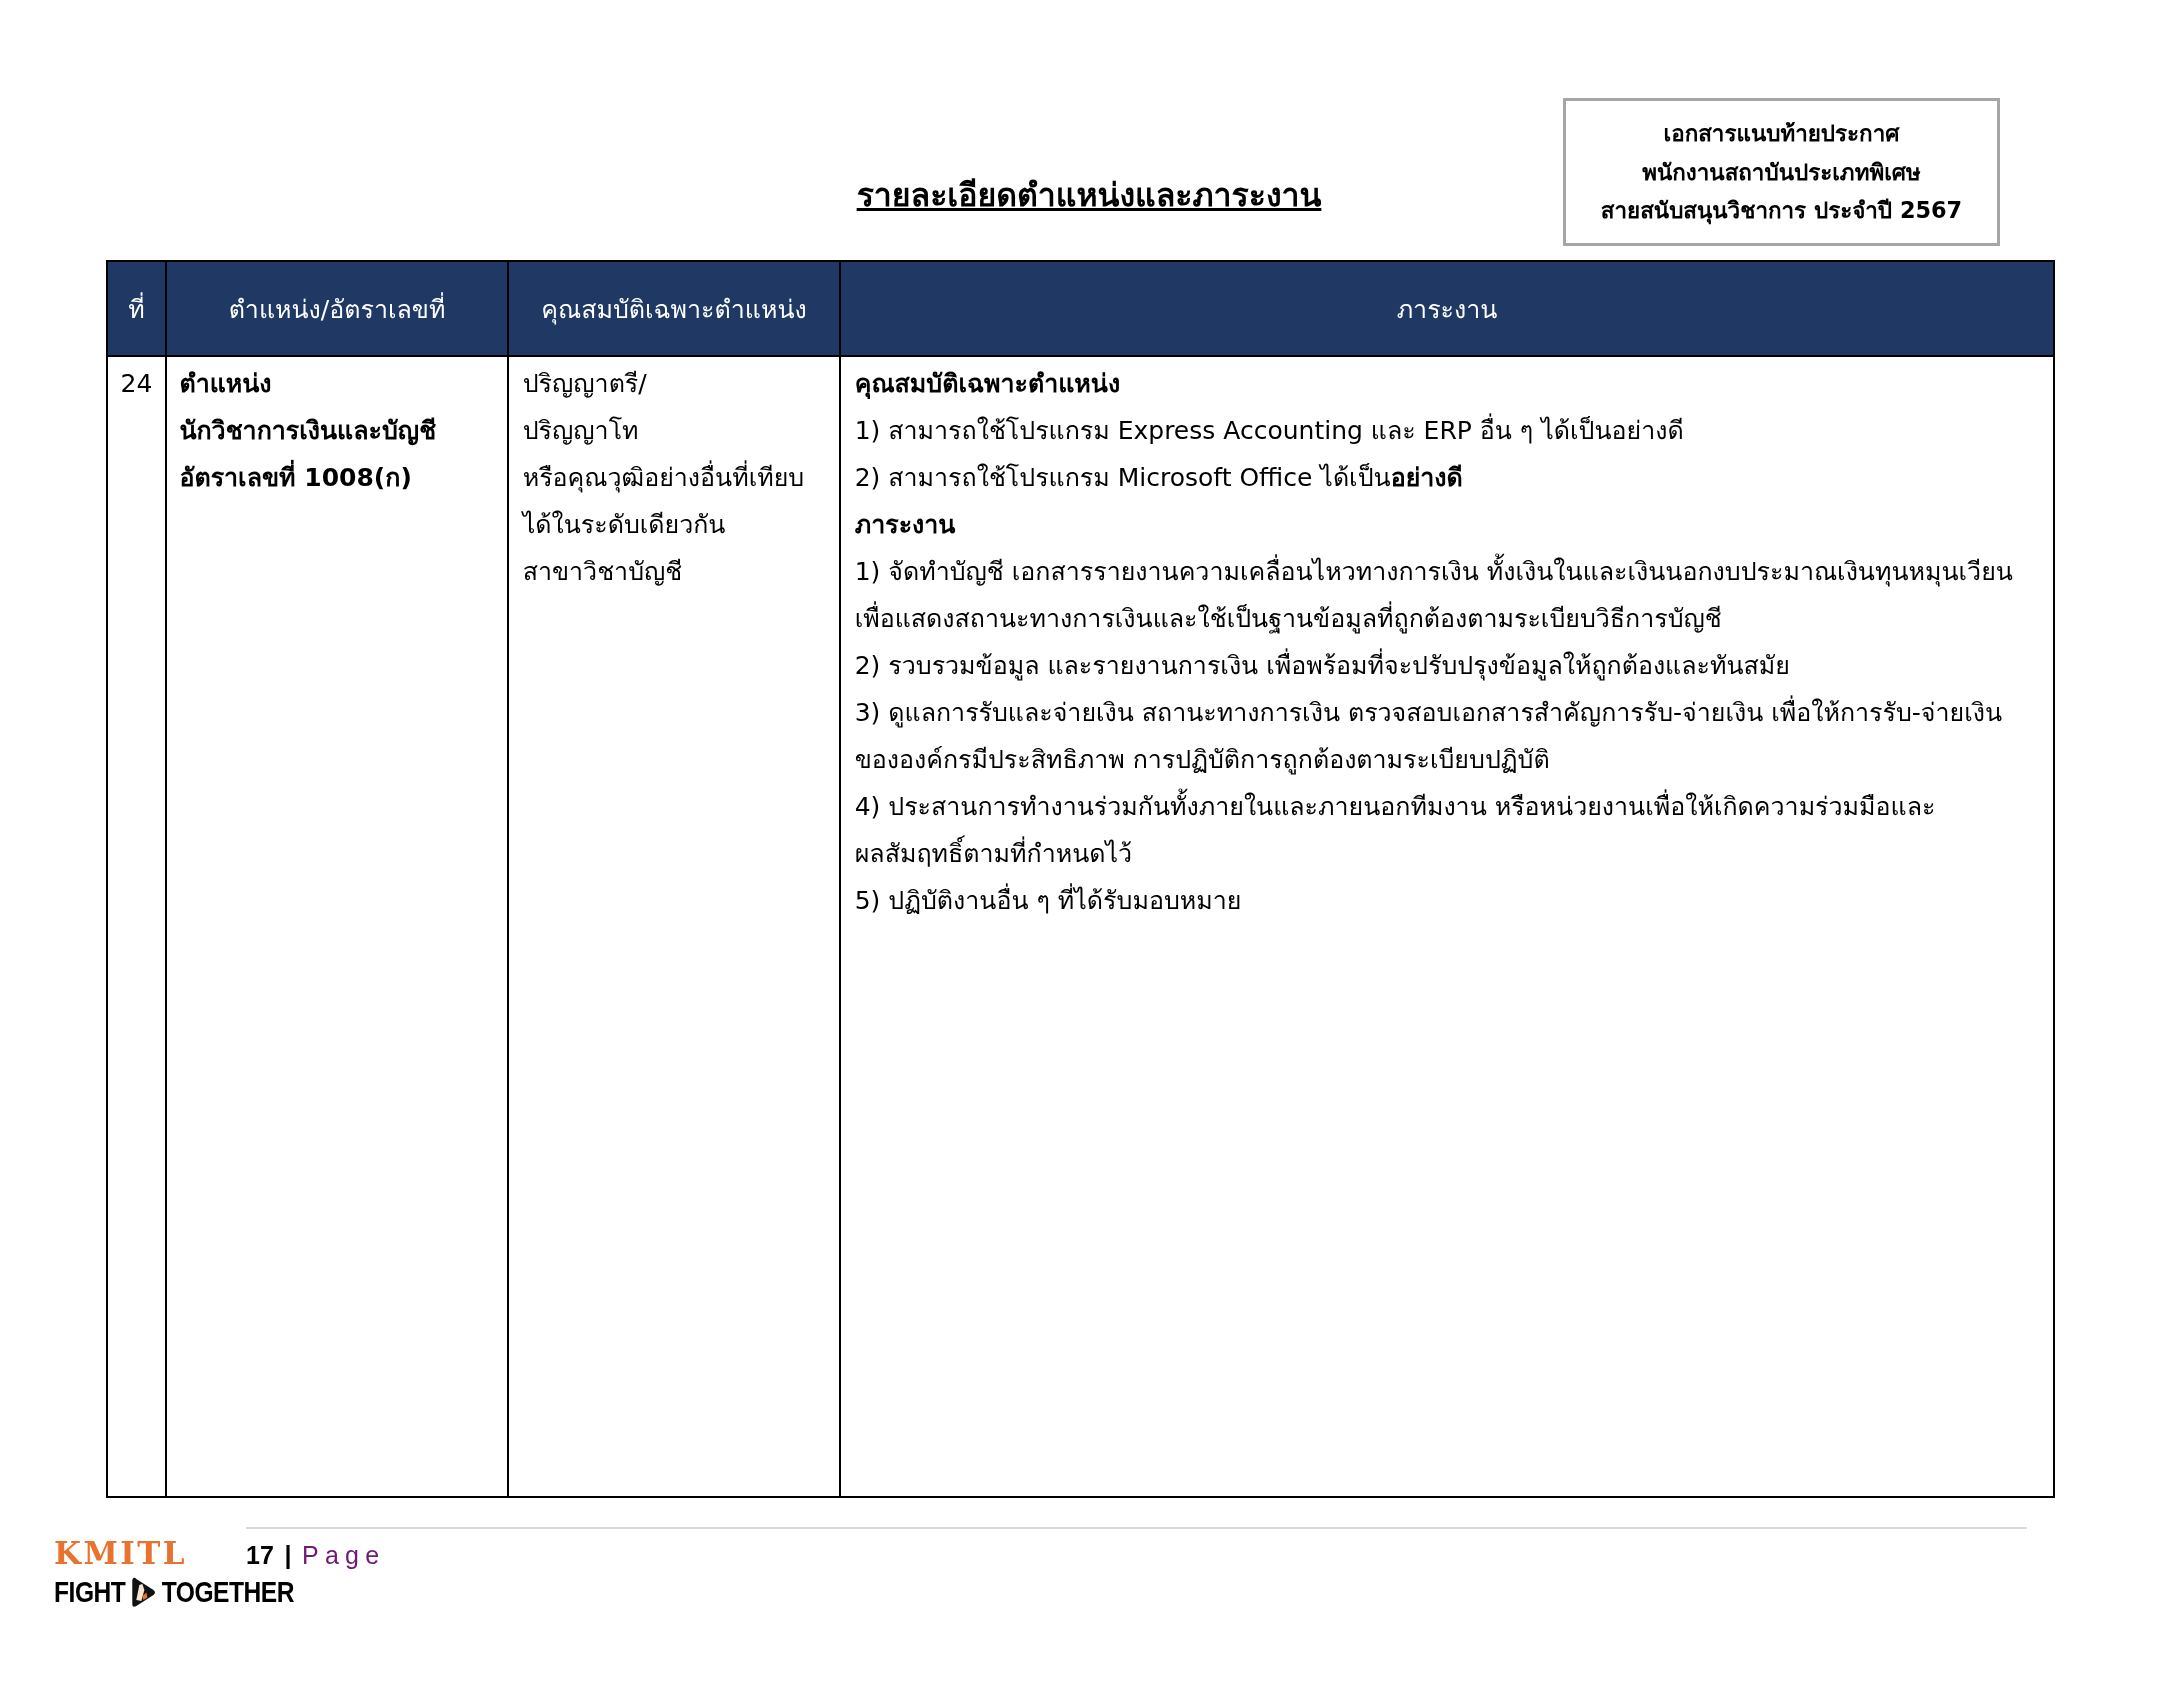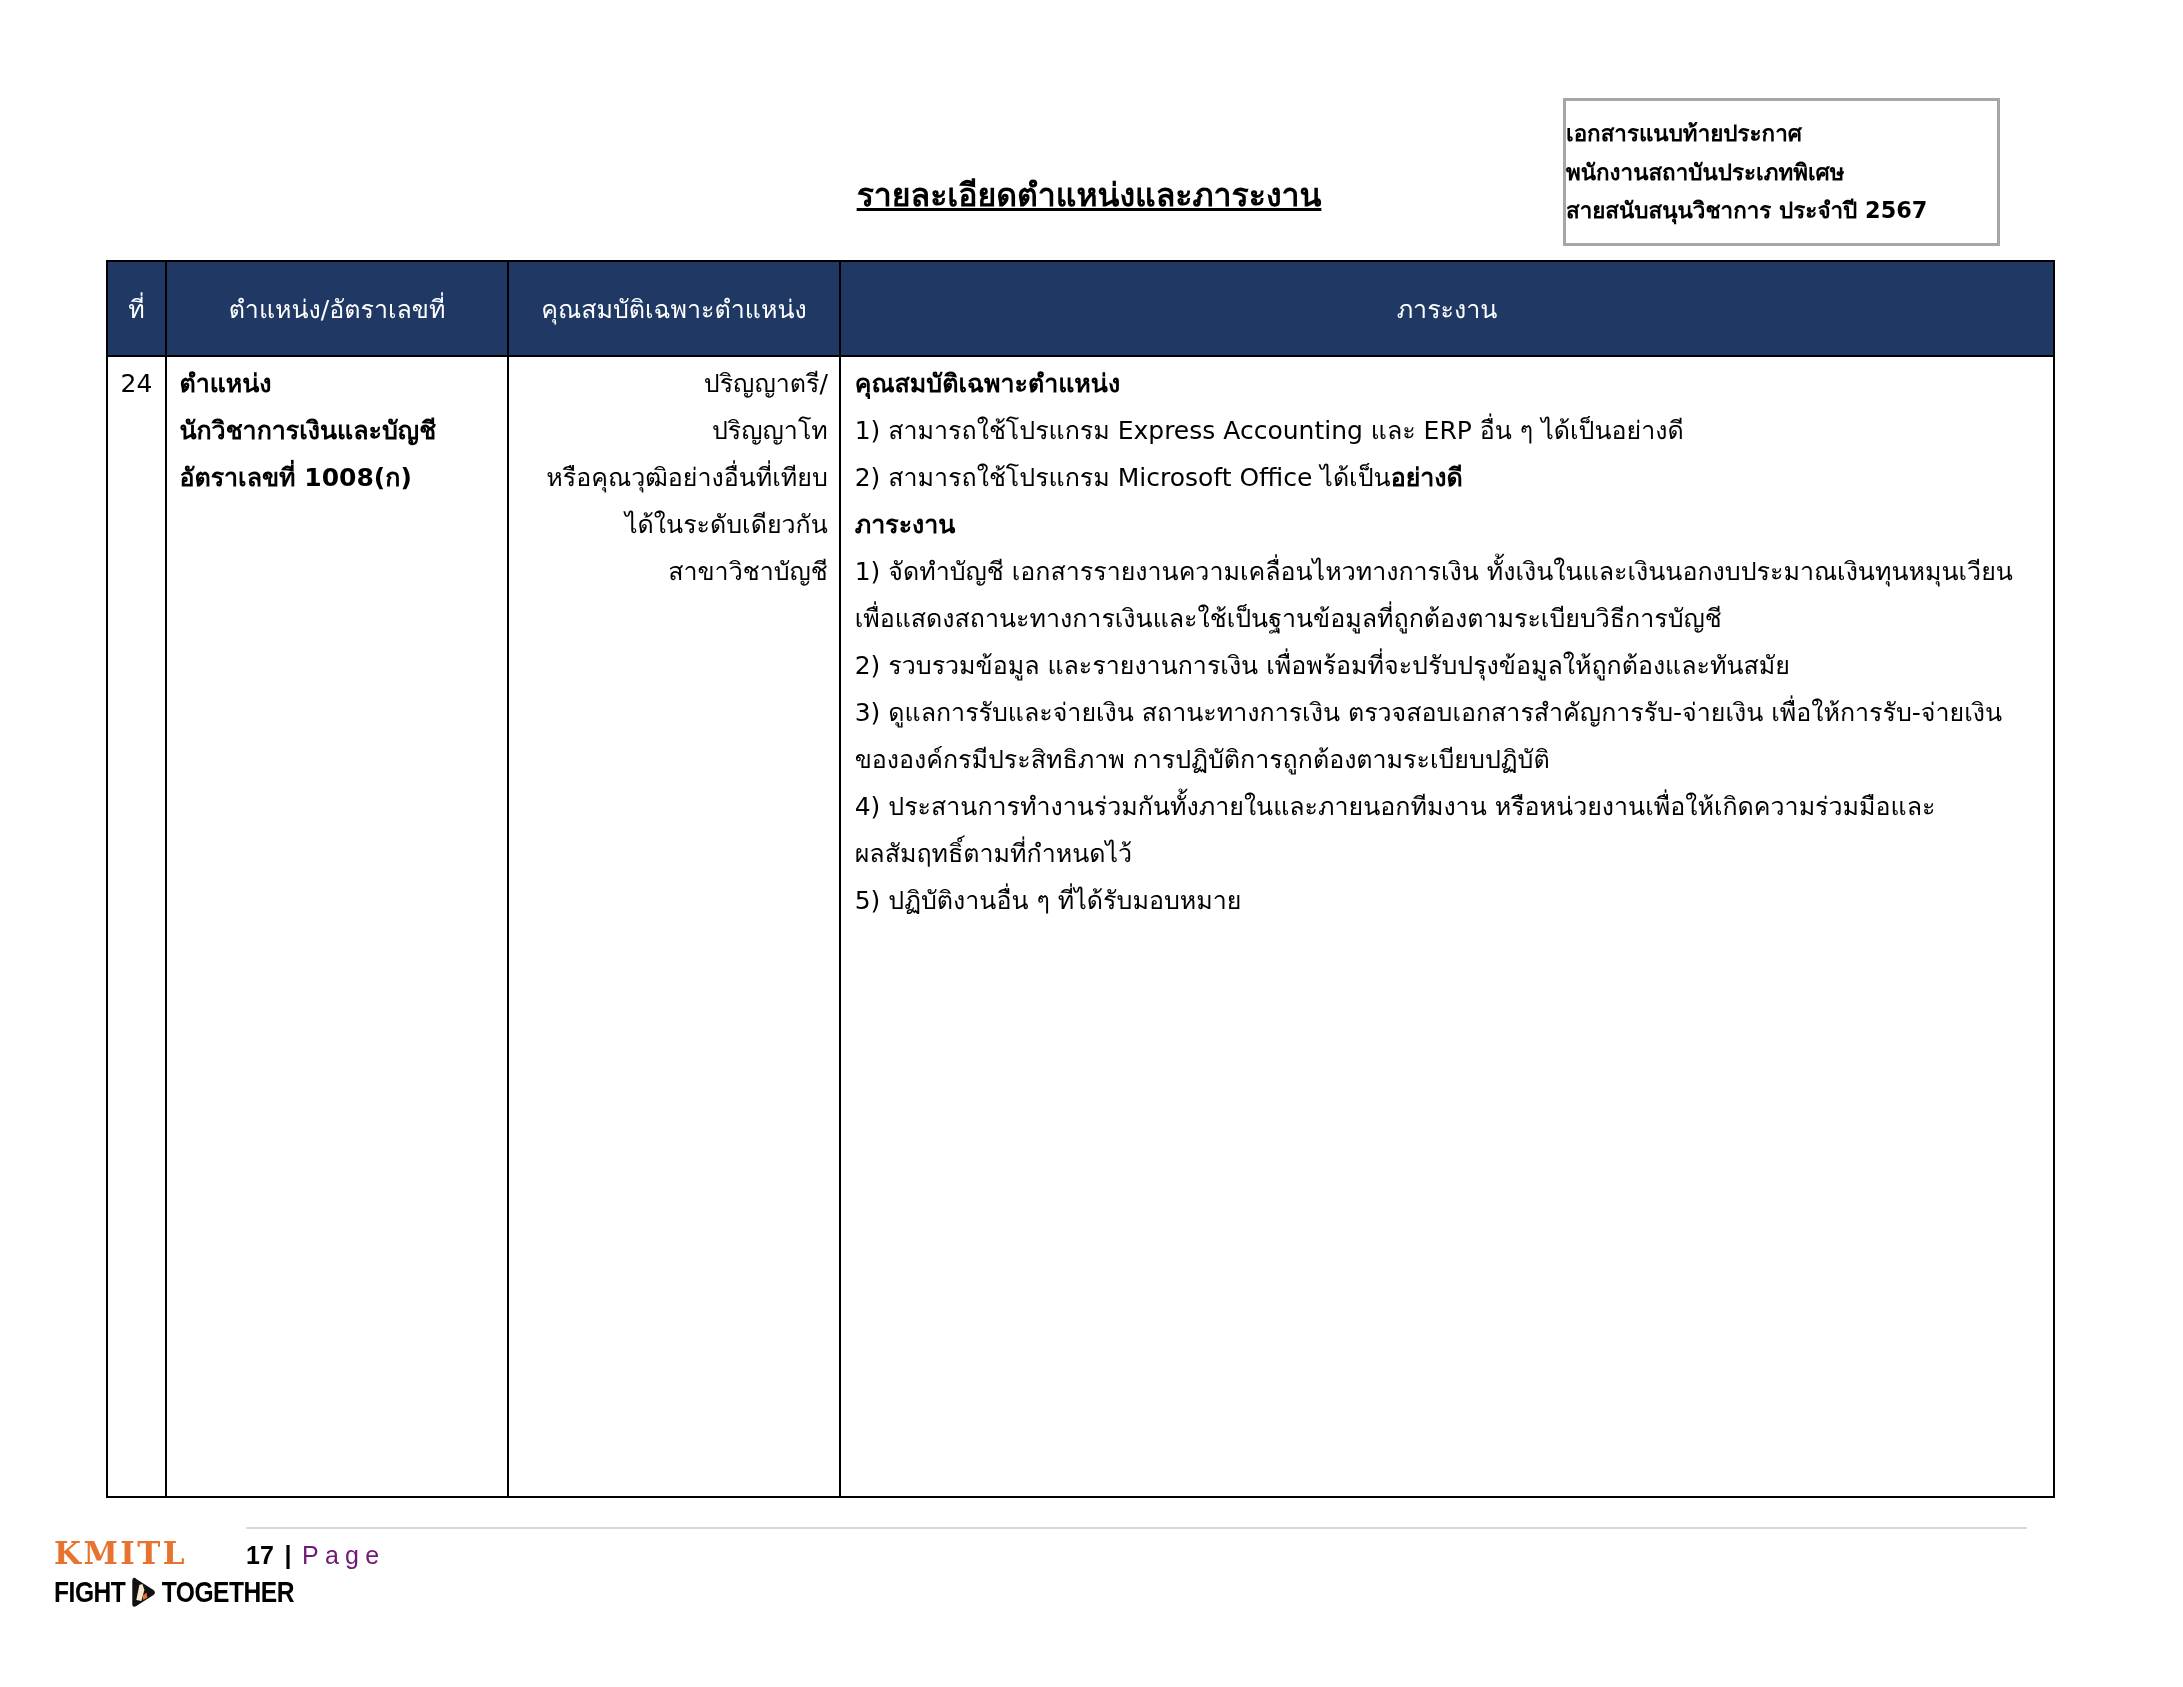--- a/index.html
+++ b/index.html
@@ -1,41 +1,41 @@
 <!DOCTYPE html>
 <html style="font-size:10px"><head>
 <meta charset="utf-8">
 <style>
   html, body { margin:0; padding:0; background:#ffffff; }
   body { width:2183px; height:1687px; position:relative; overflow:hidden;
          font-family:"DejaVu Sans","Liberation Sans",sans-serif; color:#000; }
 
   .attach-box { position:absolute; left:1563px; top:98px; width:437px; height:148px;
     border:3.1px solid #a6a6a6; box-sizing:border-box; display:flex; flex-direction:column;
-    justify-content:center; gap:3.7px; }
+    align-items:center; justify-content:center; gap:3.7px; }
   .attach-box .line { font-weight:bold; font-size:22.4px; line-height:35px; white-space:nowrap; }
 
   .page-title { position:absolute; left:809px; width:560px; top:173px; text-align:center;
     font-weight:bold; font-size:32px; line-height:45px; white-space:nowrap;text-decoration:underline; }
 
   .doc-table { position:absolute; left:106px; top:260px; width:1949px; height:1238px;
     border-collapse:collapse; table-layout:fixed; }
   .doc-table td, .doc-table th { border:2.5px solid #000; padding:0; vertical-align:top; }
   .doc-table thead th { background:#1f3864; color:#fff; font-weight:normal; font-size:25px;
     height:93px; vertical-align:middle; text-align:center; white-space:nowrap; }
   .section-row td { background:#fbe4d5; height:46px; text-align:center; vertical-align:middle; }
   .highlight { background:#ffff00; font-weight:bold; font-size:26px; line-height:39px; padding:0 2.5px; }
   .body-row td { font-size:25px; line-height:47px; }
   .col-no { width:59px; }
   .col-pos { width:342px; }
   .col-qual { width:332px; }
   .col-duty { width:auto; }
   .cell-no { text-align:center; padding-top:2.5px !important; }
   .cell-pos { padding:2.5px 11.2px 0 12.4px !important; font-weight:bold;border-radius:32px; }
-  .cell-qual { padding:2.5px 11.2px 0 13.7px !important;text-align:right; }
+  .cell-qual { padding:2.5px 11.2px 0 13.7px !important; }
   .cell-duty { padding:2.5px 12.4px 0 13.7px !important; }
   .cell-pos div, .cell-qual div, .cell-duty div { white-space:nowrap; }
   .bold { font-weight:bold; }
   .doc-table tbody tr.body-row { height:1096px; }
 
   .footer-rule { position:absolute; left:246px; top:1527px; width:1781px; height:1.9px; background:#d9d9d9; }
   .logo { position:absolute; left:54px; top:1536px; }
   .logo-kmitl { font-family:"DejaVu Serif","Liberation Serif",serif; font-weight:bold; color:#e8732f;
     font-size:31px; letter-spacing:2.5px; line-height:35px; }
   .logo-fight { display:flex; align-items:center; gap:6.2px; margin-top:3.7px;

